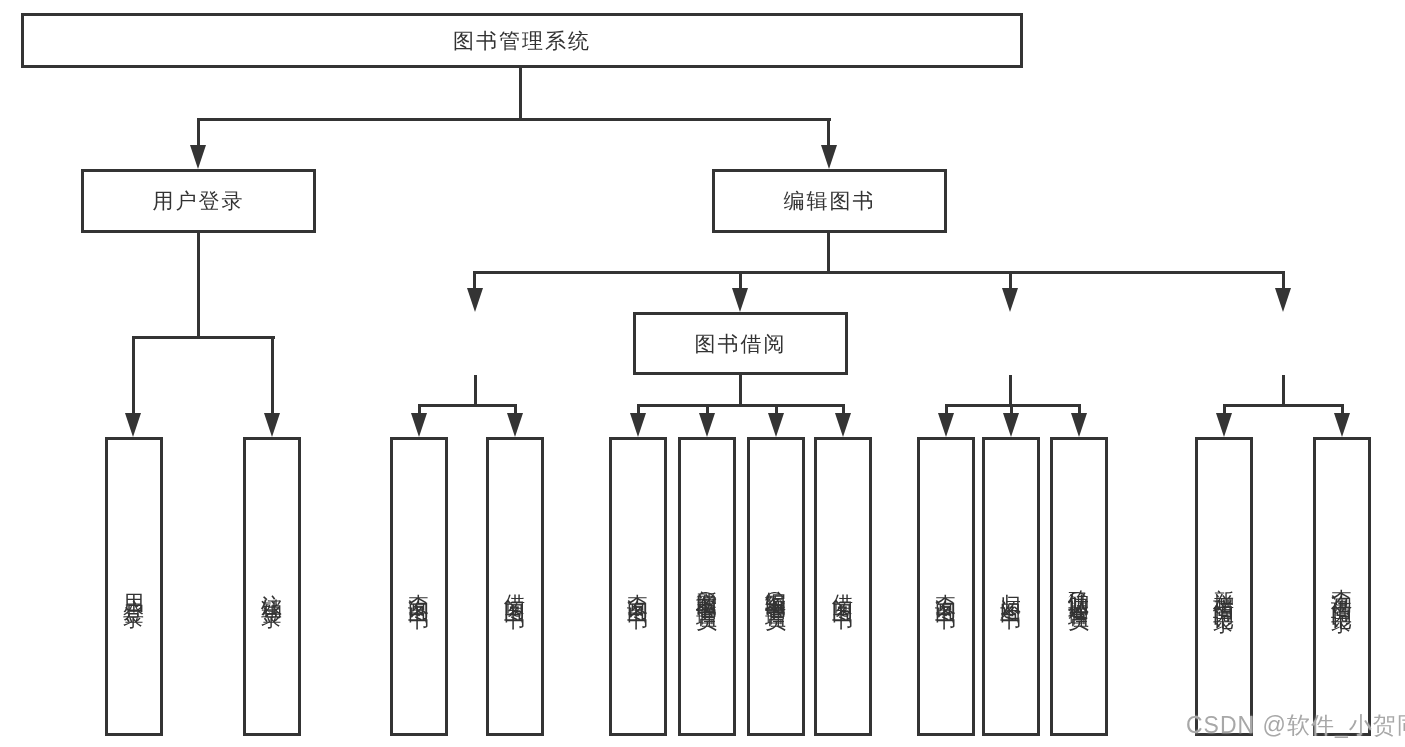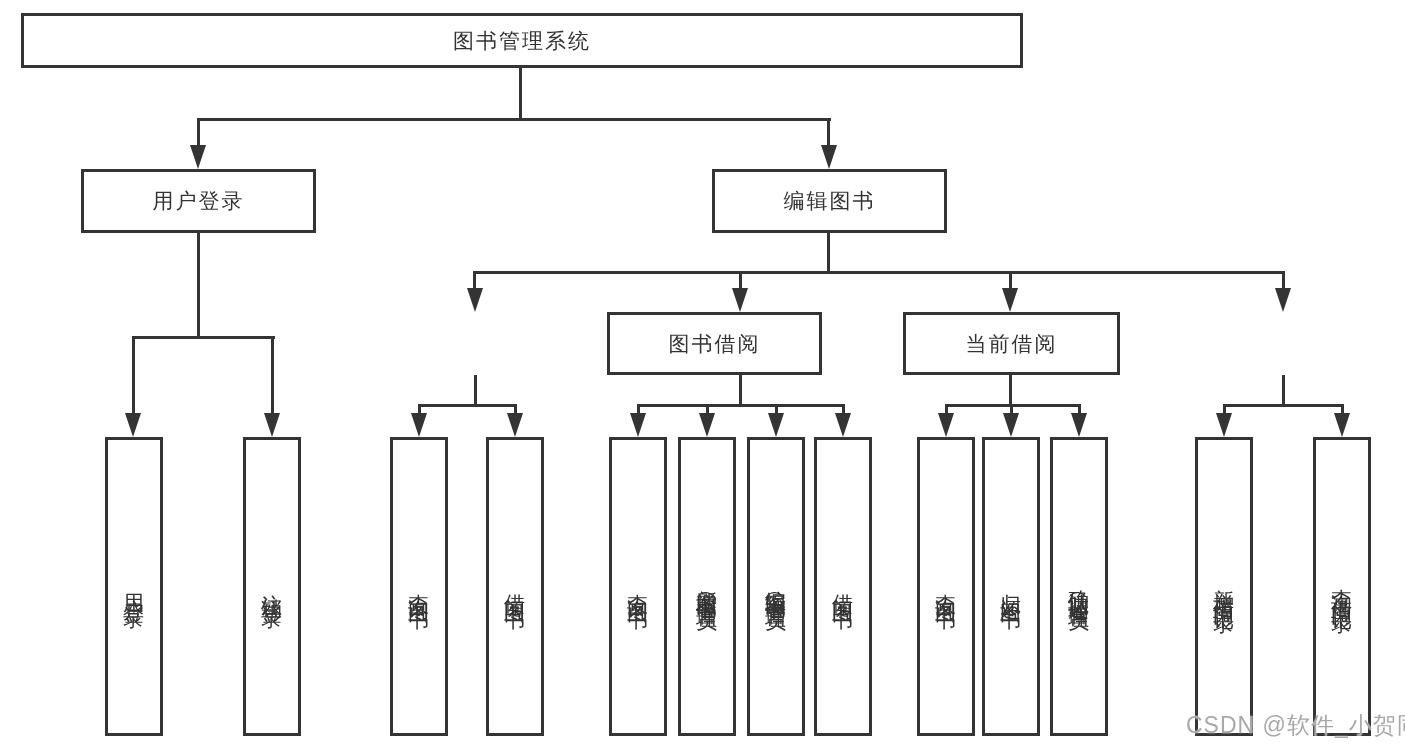--- a/index.html
+++ b/index.html
@@ -90,22 +90,21 @@
   <div class="hline" style="left:473px;top:271px;width:812px;"></div>
   <div class="vline" style="left:473px;top:271px;height:19px;"></div>
   <div class="vline" style="left:739px;top:271px;height:19px;"></div>
   <div class="vline" style="left:1009px;top:271px;height:19px;"></div>
   <div class="vline" style="left:1282px;top:271px;height:19px;"></div>
   <div class="arrow" style="left:467px;top:288px;"></div>
   <div class="arrow" style="left:732px;top:288px;"></div>
   <div class="arrow" style="left:1002px;top:288px;"></div>
   <div class="arrow" style="left:1275px;top:288px;"></div>
 
-  <div class="node" style="left:607px;top:312px;width:215px;height:63px;font-family:Liberation Mono, monospace;">图书借阅</div>
-  <div class="node" style="left:903px;top:312px;width:217px;height:63px;">当前借阅</div>
+  <div class="node" style="left:633px;top:312px;width:215px;height:63px;font-family:Liberation Mono, monospace;">图书借阅</div>
 
   <div class="vline" style="left:474px;top:375px;height:32px;"></div>
   <div class="vline" style="left:739px;top:375px;height:32px;"></div>
   <div class="vline" style="left:1009px;top:375px;height:32px;"></div>
   <div class="vline" style="left:1282px;top:375px;height:32px;"></div>
 
   <div class="hline" style="left:418px;top:404px;width:99px;"></div>
   <div class="hline" style="left:637px;top:404px;width:208px;"></div>
   <div class="hline" style="left:945px;top:404px;width:136px;"></div>
   <div class="hline" style="left:1223px;top:404px;width:121px;"></div>

